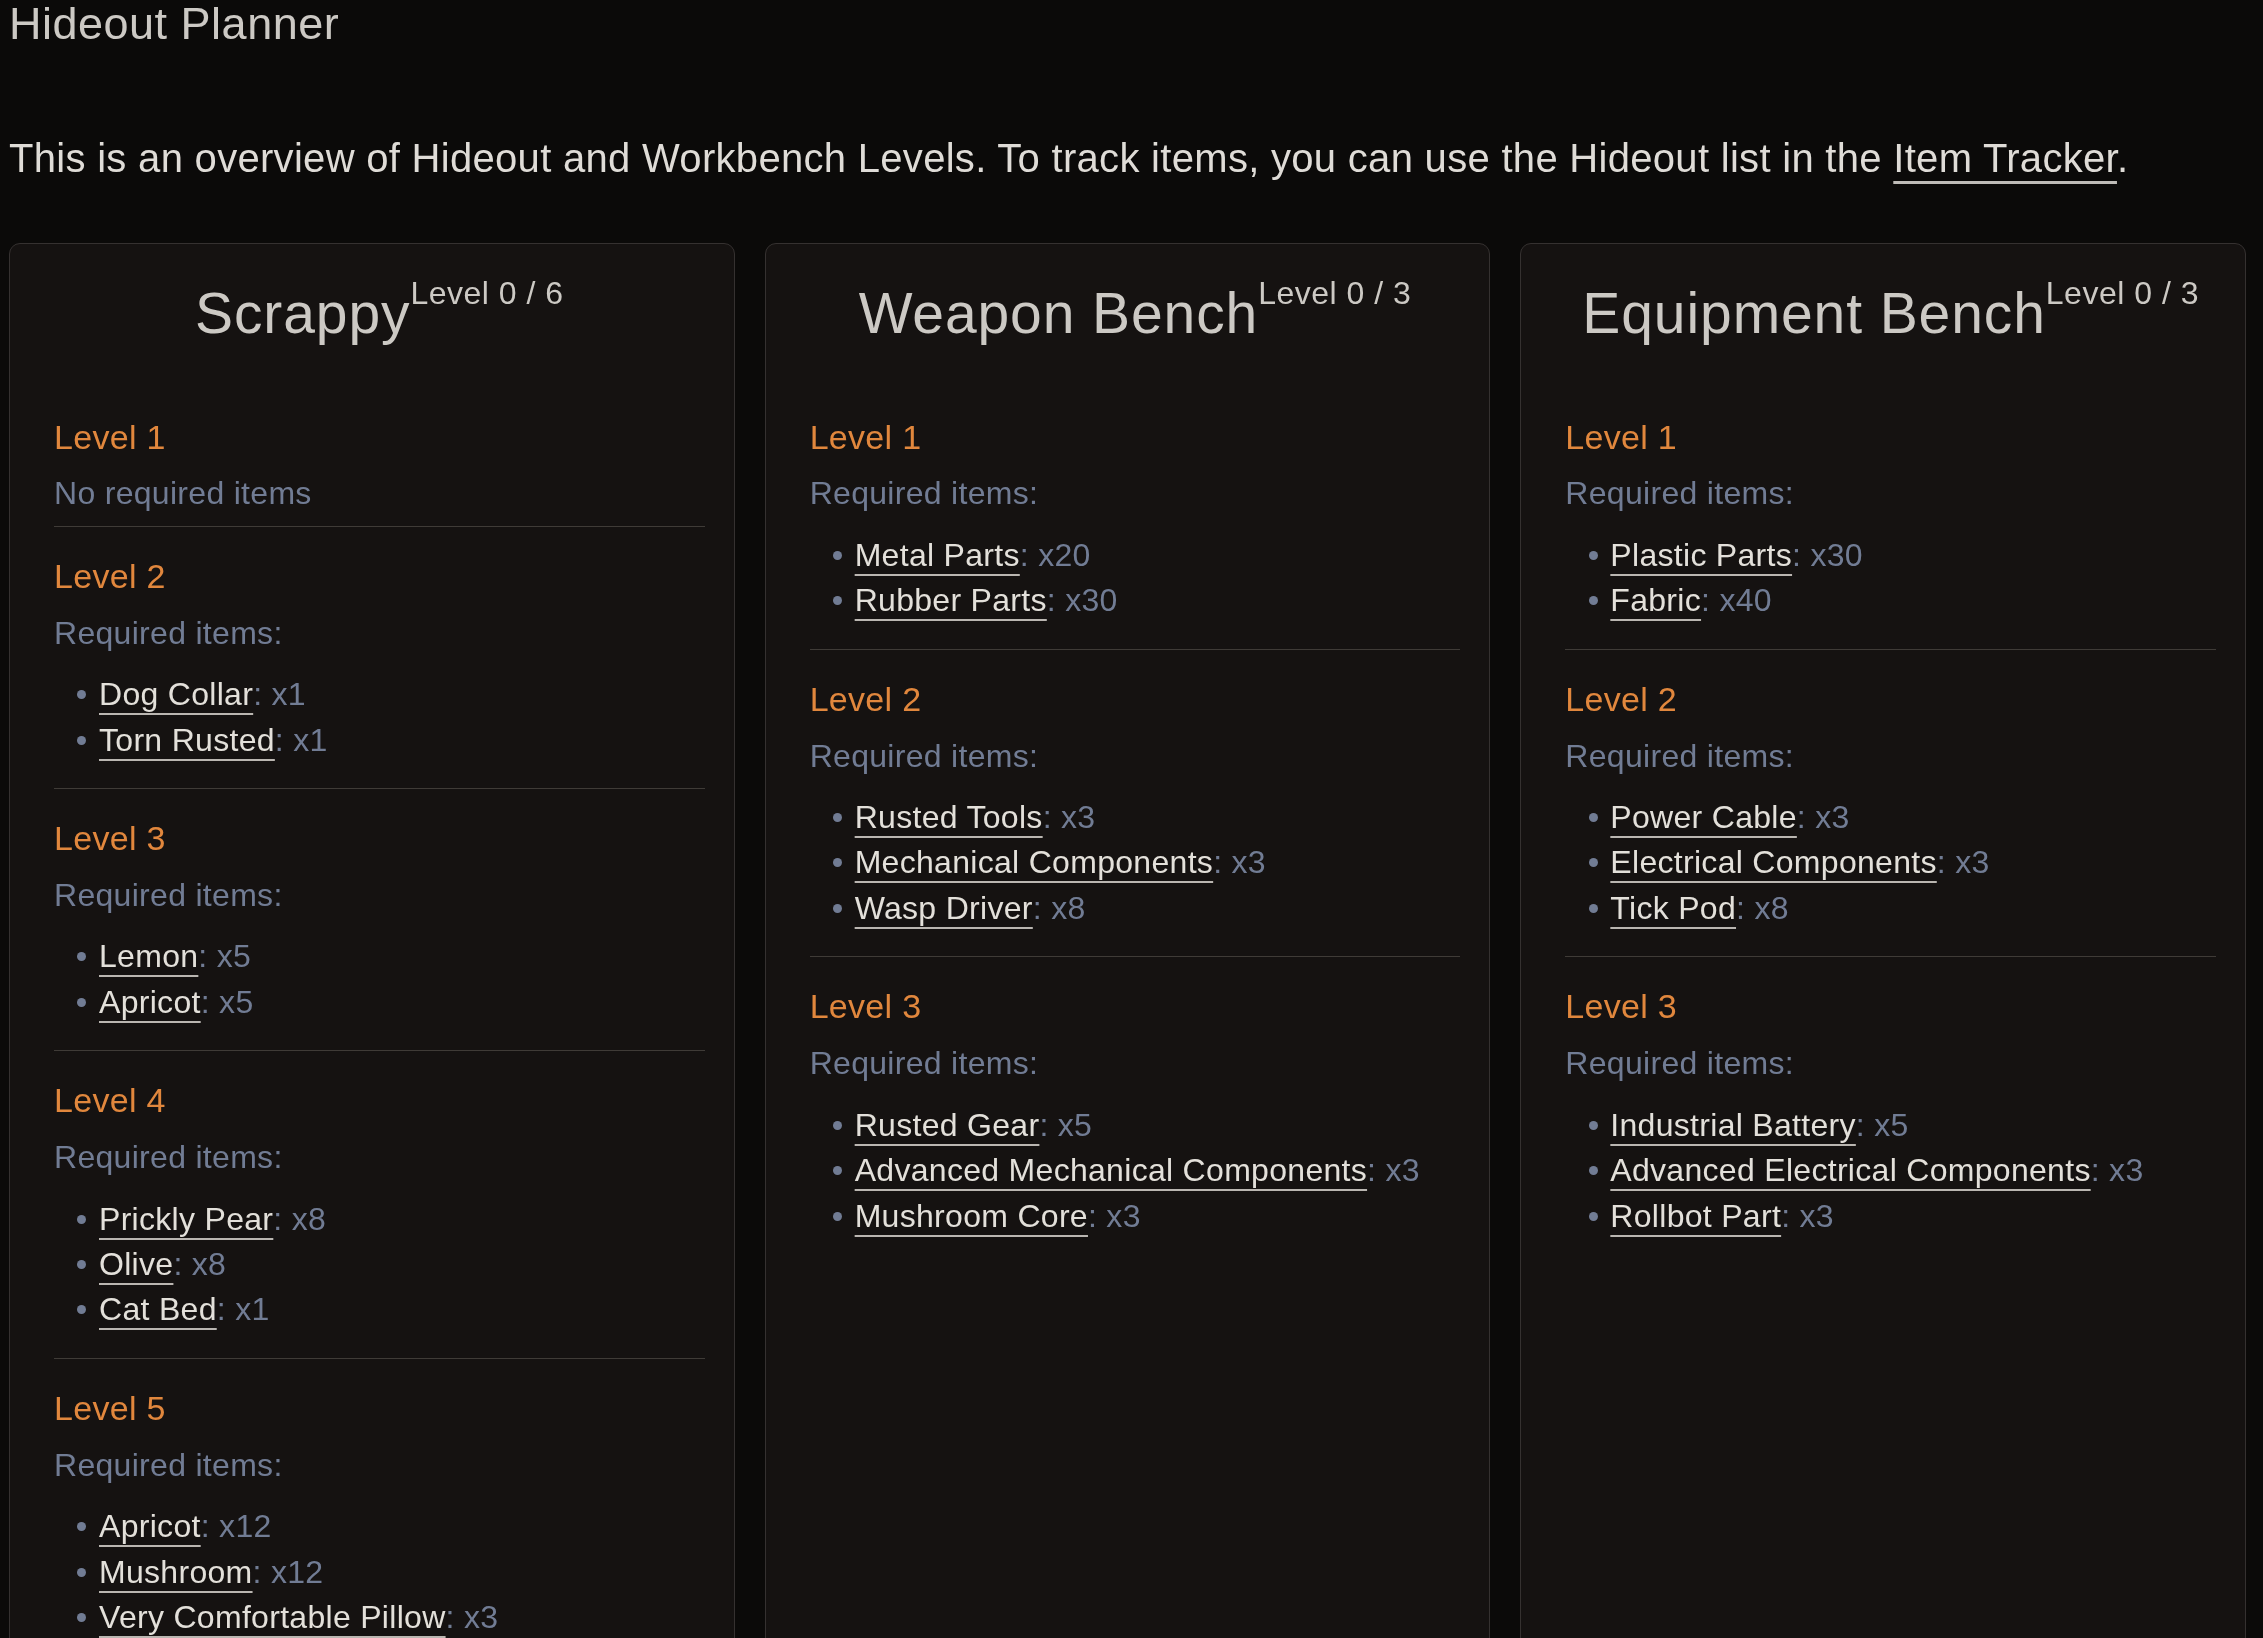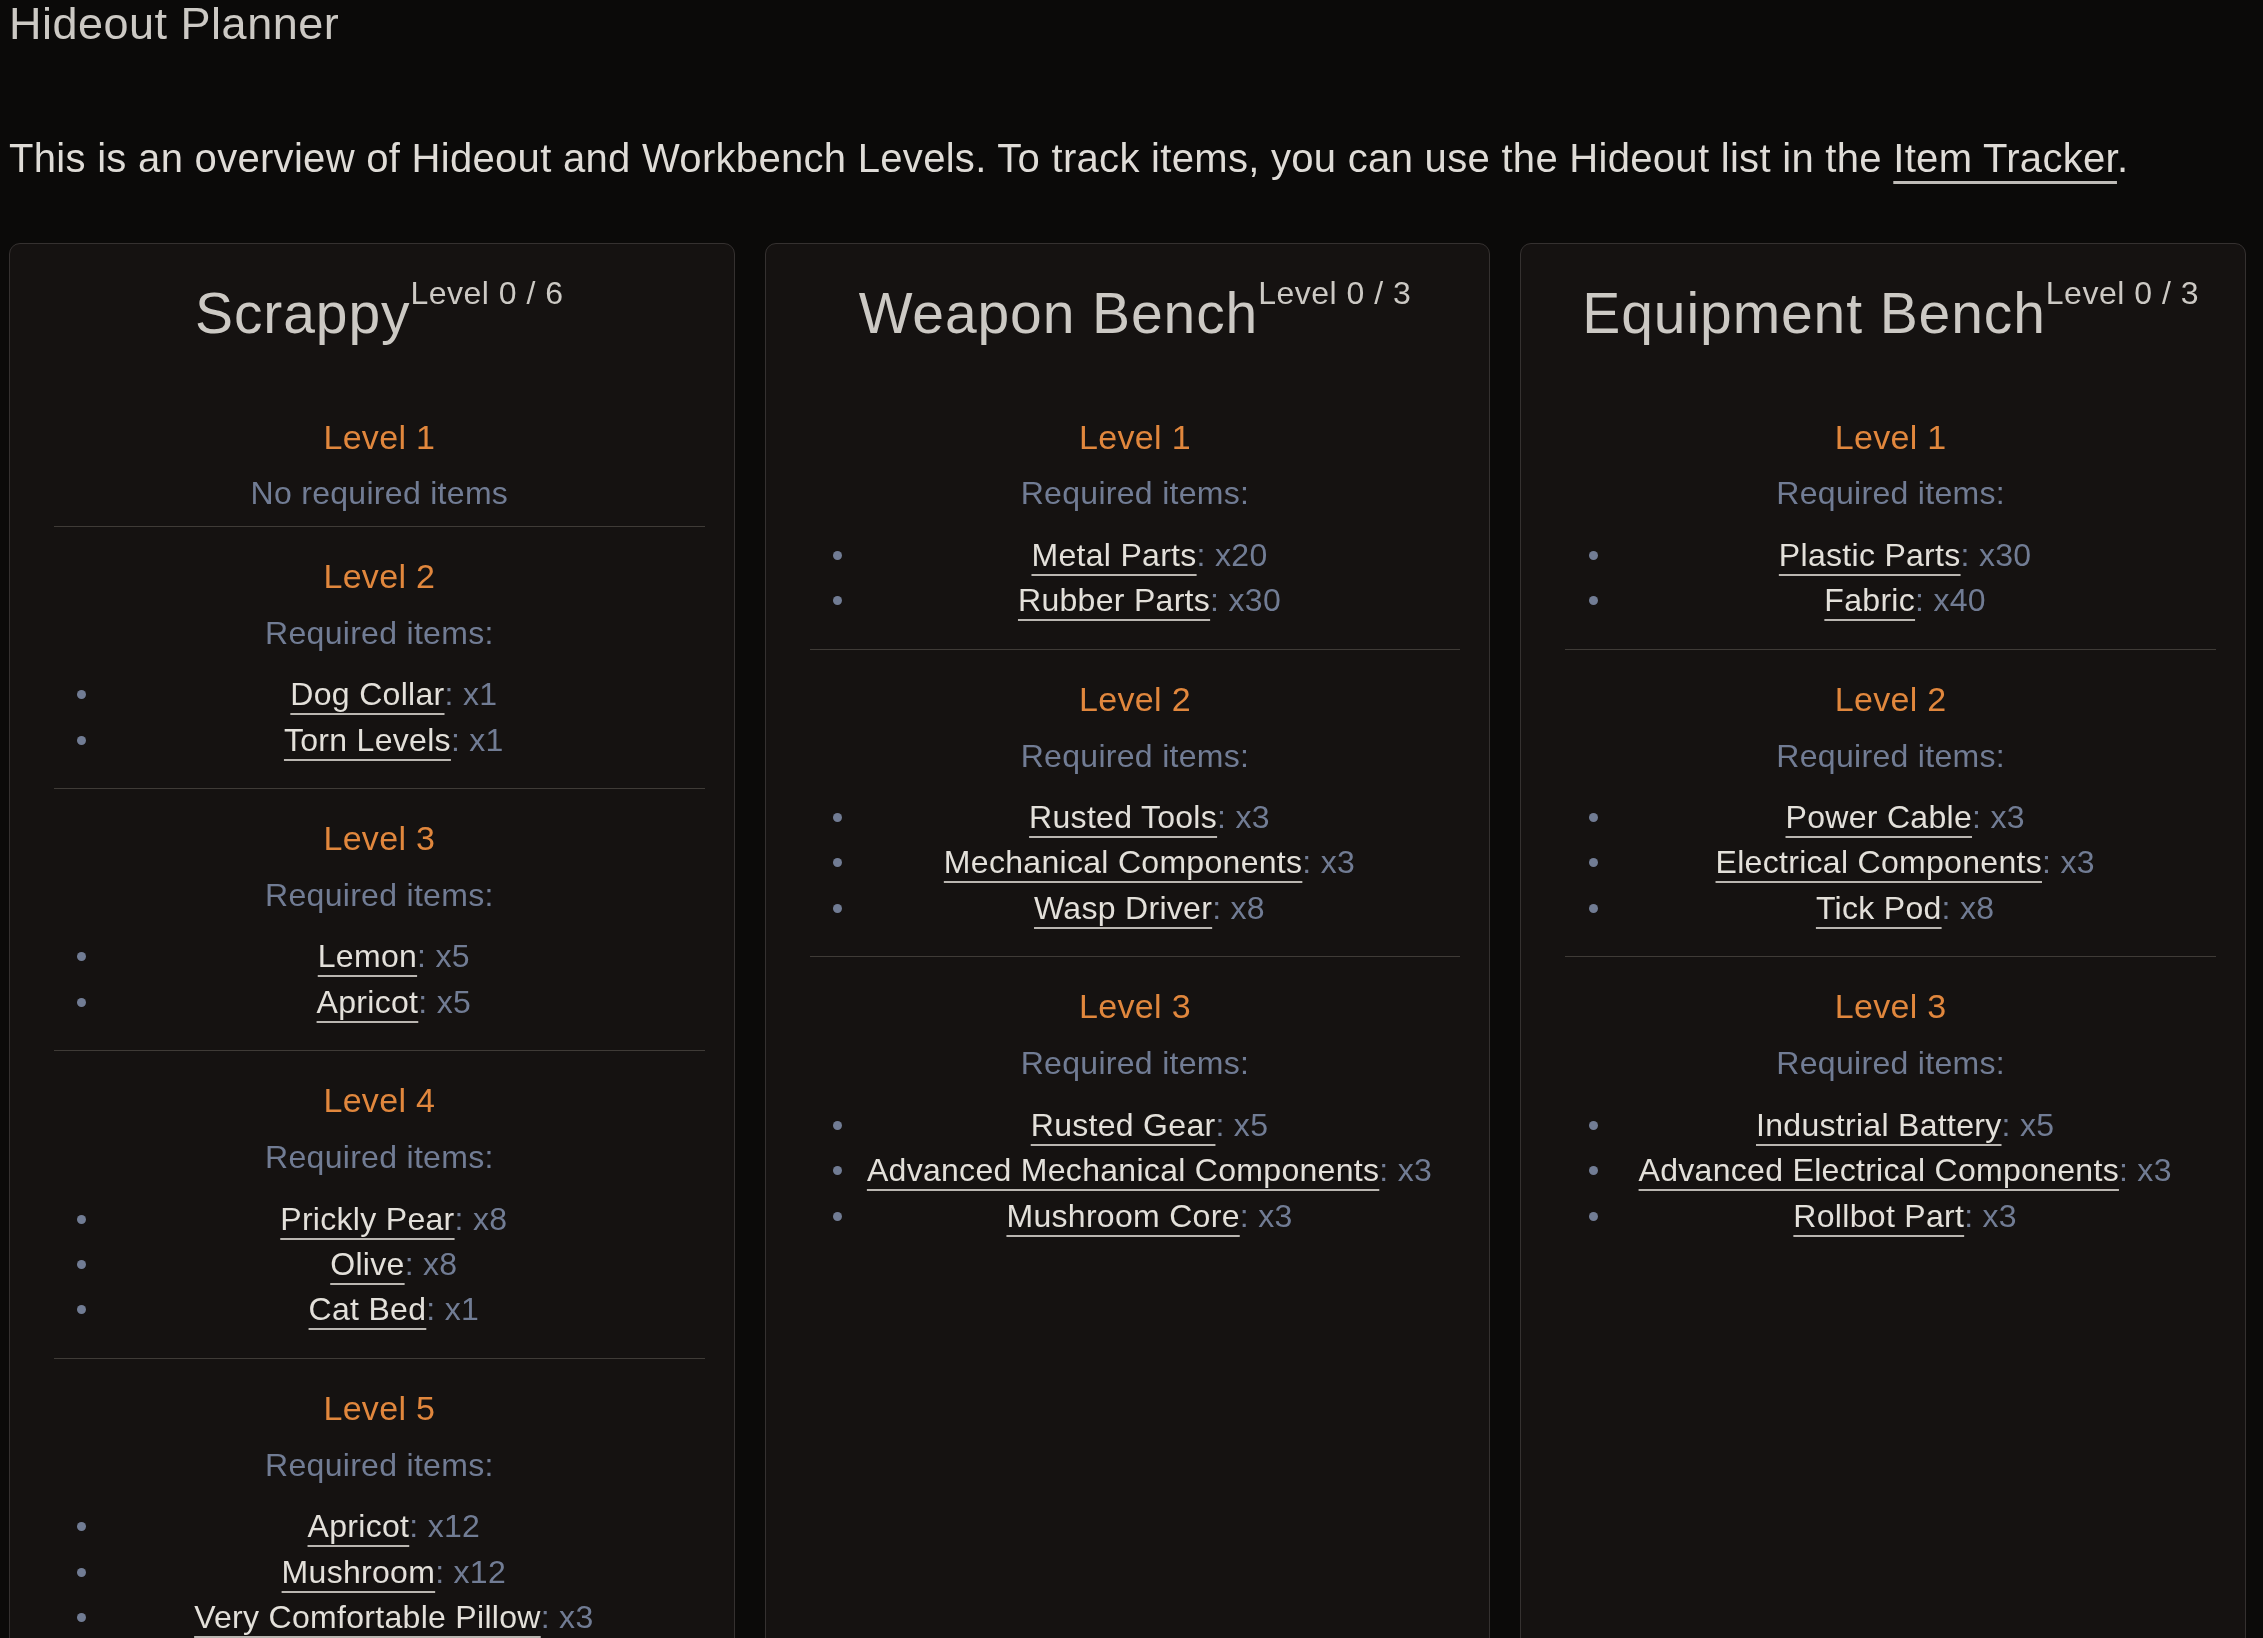--- a/index.html
+++ b/index.html
@@ -50,21 +50,21 @@
     margin-bottom:38px;
   }
   .card-title{
     font-size:57px;font-weight:500;color:var(--heading-text);
     line-height:1.25;margin:7.3px 0 0 0;letter-spacing:0.9px;
   }
   .level-indicator{
     font-size:32px;color:var(--heading-text);line-height:1.3;
     white-space:nowrap;margin-top:1.8px;letter-spacing:0.5px;
   }
-  .level-section{padding:27px 0 9px 0;text-align:center;}
+  .level-section{padding:27px 0 9px 0;}
   .level-section + .level-section{border-top:0.9px solid var(--divider);}
   .level-section:first-child{padding-top:0;}
   .level-heading{
     font-size:34px;font-weight:400;color:var(--accent-orange);
     margin:0 0 12.7px 0;line-height:1.3;letter-spacing:0.3px;
   }
   .req-label,.no-items{
     font-size:32px;color:var(--muted-slate);line-height:1.42;margin:0;
     letter-spacing:0.3px;
   }
@@ -100,21 +100,21 @@
       </div>
       <section class="level-section">
         <h3 class="level-heading">Level 1</h3>
         <p class="no-items">No required items</p>
       </section>
       <section class="level-section">
         <h3 class="level-heading">Level 2</h3>
         <p class="req-label">Required items:</p>
         <ul class="items">
           <li class="item"><a class="item-link">Dog Collar</a><span class="sep">: </span><span class="count">x1</span></li>
-          <li class="item"><a class="item-link">Torn Levels</a><span class="sep">: </span><span class="count">x1</span></li>
+          <li class="item"><a class="item-link">Torn Rusted</a><span class="sep">: </span><span class="count">x1</span></li>
         </ul>
       </section>
       <section class="level-section">
         <h3 class="level-heading">Level 3</h3>
         <p class="req-label">Required items:</p>
         <ul class="items">
           <li class="item"><a class="item-link">Lemon</a><span class="sep">: </span><span class="count">x5</span></li>
           <li class="item"><a class="item-link">Apricot</a><span class="sep">: </span><span class="count">x5</span></li>
         </ul>
       </section>

